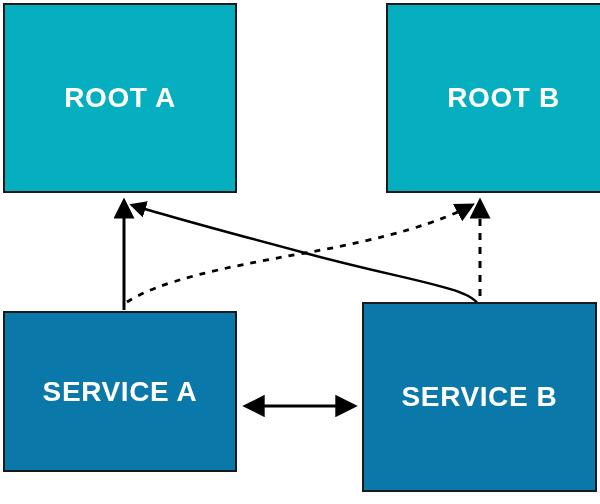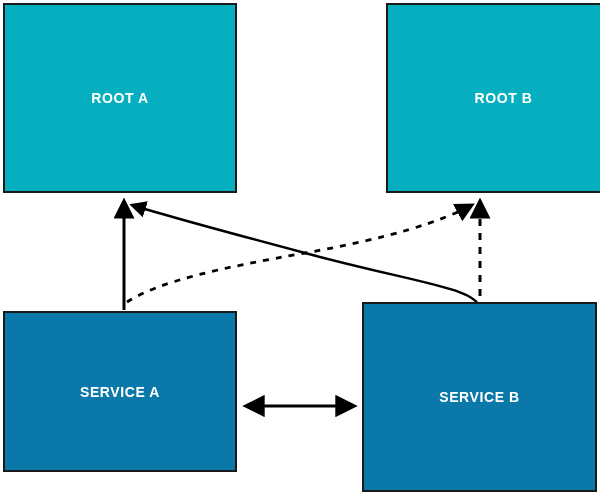--- a/index.html
+++ b/index.html
@@ -21,21 +21,21 @@
     position: absolute;
     box-sizing: border-box;
     border: 2px solid #1a1a1a;
     display: flex;
     align-items: center;
     justify-content: center;
   }
   .node-label {
     color: #ffffff;
     font-weight: bold;
-    font-size: 14px;
+    font-size: 28px;
     letter-spacing: 0.6px;
     font-family: "Liberation Sans", sans-serif;
     white-space: nowrap;
     user-select: none;
   }
   #root-a-box  { left: 3px;   top: 3px;   width: 234px; height: 190px; background: #06AFBF; }
   #root-b-box  { left: 362px; top: 3px;   width: 235px; height: 190px; background: #06AFBF; margin-left: 24px; }
   #service-a-box { left: 3px;   top: 311px; width: 234px; height: 161px; background: #0A78A8; }
   #service-b-box { left: 362px; top: 302px; width: 235px; height: 190px; background: #0A78A8; }
   #edge-layer {

